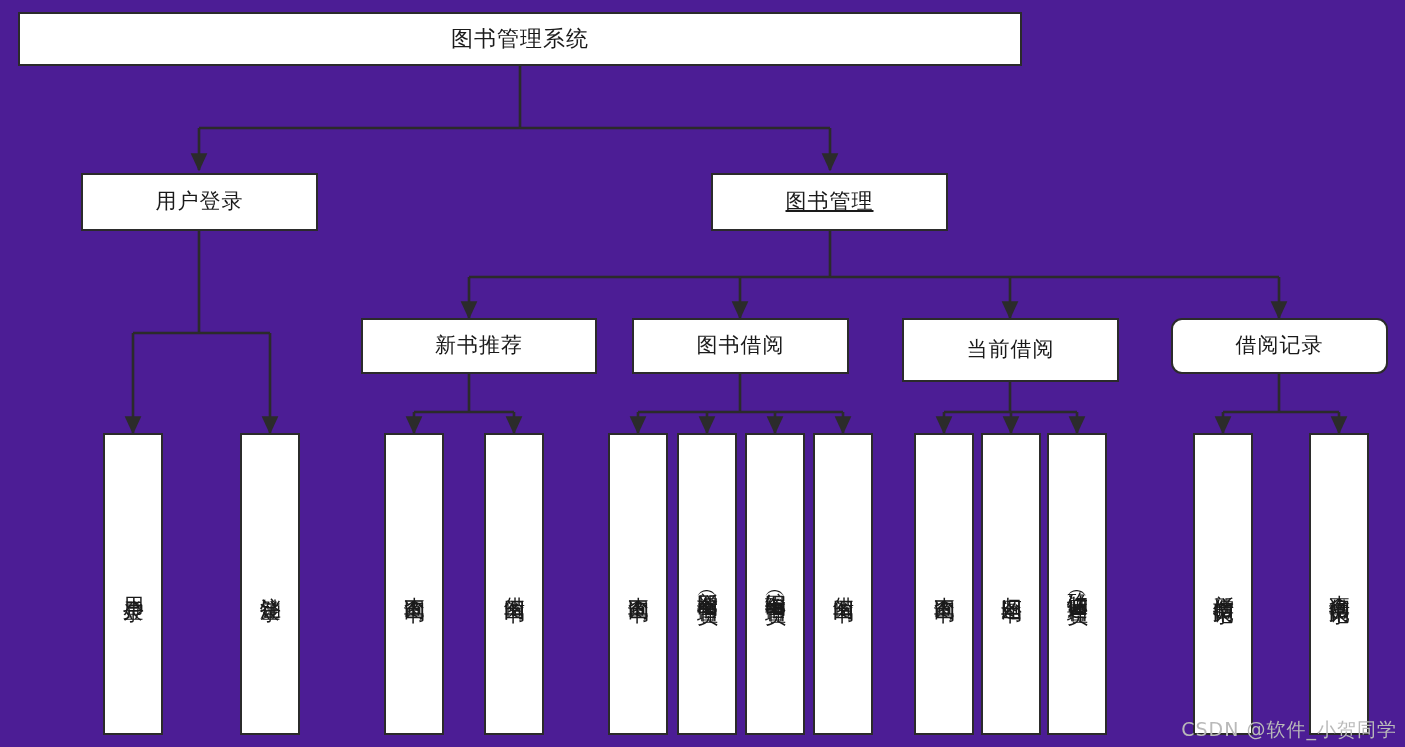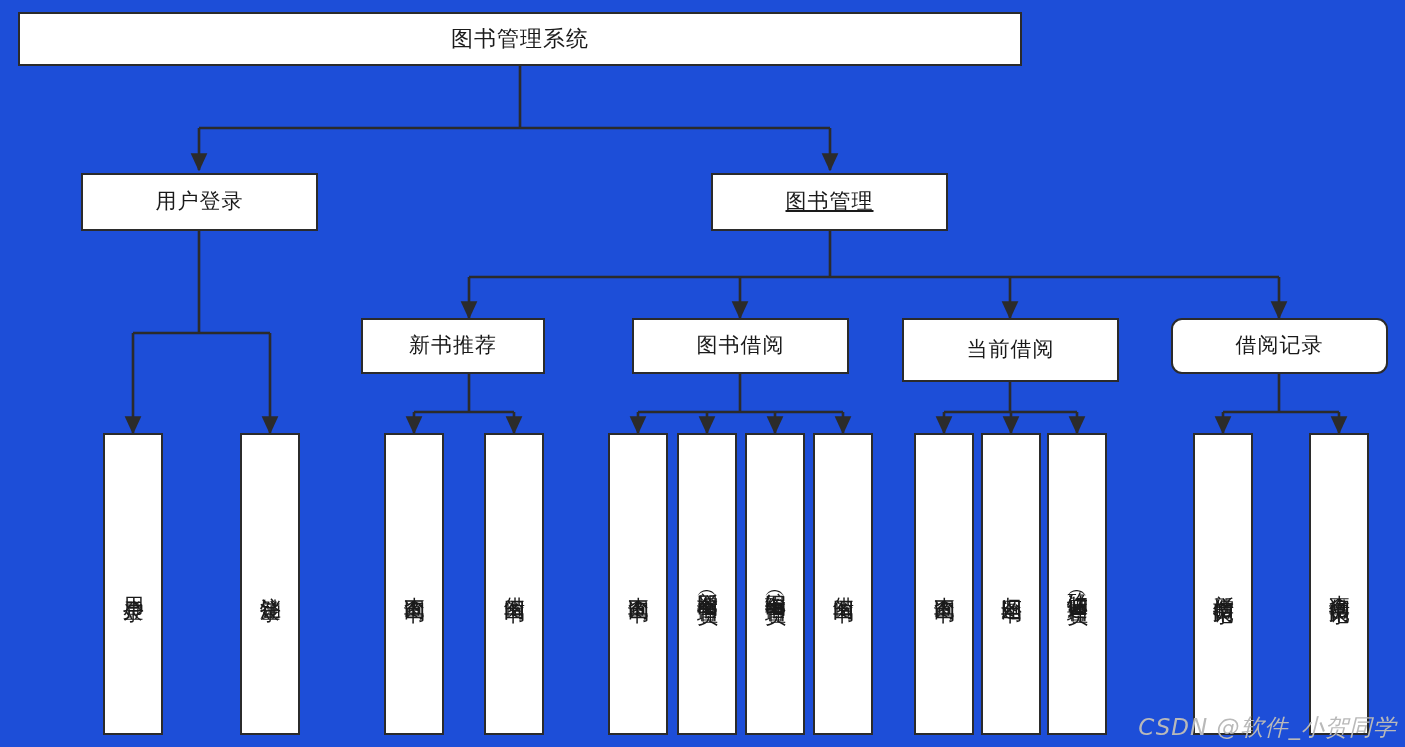--- a/index.html
+++ b/index.html
@@ -5,21 +5,21 @@
 <style>
   html,body{margin:0;padding:0;background:#ffffff;}
   body{
     font-family:"DejaVu Sans","Liberation Sans",sans-serif;
     -webkit-font-smoothing:antialiased;
   }
   #canvas{
     position:relative;
     width:1405px;
     height:747px;
-    background:#1d4ed8;
+    background:#4c1d95;
     overflow:hidden;
   }
   #edges{
     position:absolute;
     left:0; top:0;
     width:1405px; height:747px;
     pointer-events:none;
   }
   .node{
     position:absolute;
@@ -50,26 +50,25 @@
     display:block;
     white-space:nowrap;
   }
   .node.root{
     font-size:22px;
   }
   #watermark{
     position:absolute;
     right:8px;
     bottom:4px;
-    font-size:23px;
+    font-size:19px;
     color:#b9b9b9;
     letter-spacing:1px;
     white-space:nowrap;
     user-select:none;
-    font-style:italic;
   }
 </style>
 </head>
 <body>
 
 <div id="canvas">
 
   <svg id="edges" viewBox="0 0 1405 747" width="1405" height="747" xmlns="http://www.w3.org/2000/svg">
     <defs>
       <marker id="arrow" viewBox="0 0 10 10" refX="9.2" refY="5" markerWidth="7" markerHeight="7" orient="auto-start-reverse">
@@ -124,21 +123,21 @@
     <span>图书管理系统</span>
   </div>
 
   <div class="node h" style="left:81px;top:173px;width:237px;height:58px;">
     <span>用户登录</span>
   </div>
   <div class="node h" style="left:711px;top:173px;width:237px;height:58px;text-decoration:underline;">
     <span>图书管理</span>
   </div>
 
-  <div class="node h" style="left:361px;top:318px;width:184px;height:56px;">
+  <div class="node h" style="left:361px;top:318px;width:236px;height:56px;">
     <span>新书推荐</span>
   </div>
   <div class="node h" style="left:632px;top:318px;width:217px;height:56px;">
     <span>图书借阅</span>
   </div>
   <div class="node h" style="left:902px;top:318px;width:217px;height:64px;">
     <span>当前借阅</span>
   </div>
   <div class="node h" style="left:1171px;top:318px;width:217px;height:56px;border-radius:11px;">
     <span>借阅记录</span>

